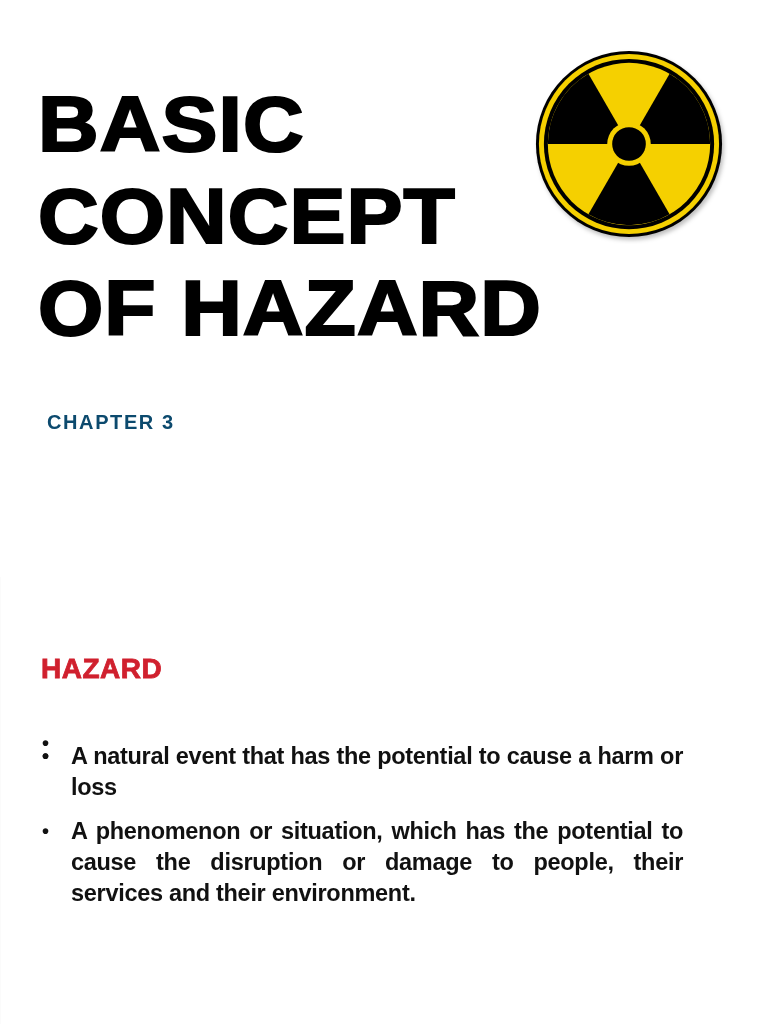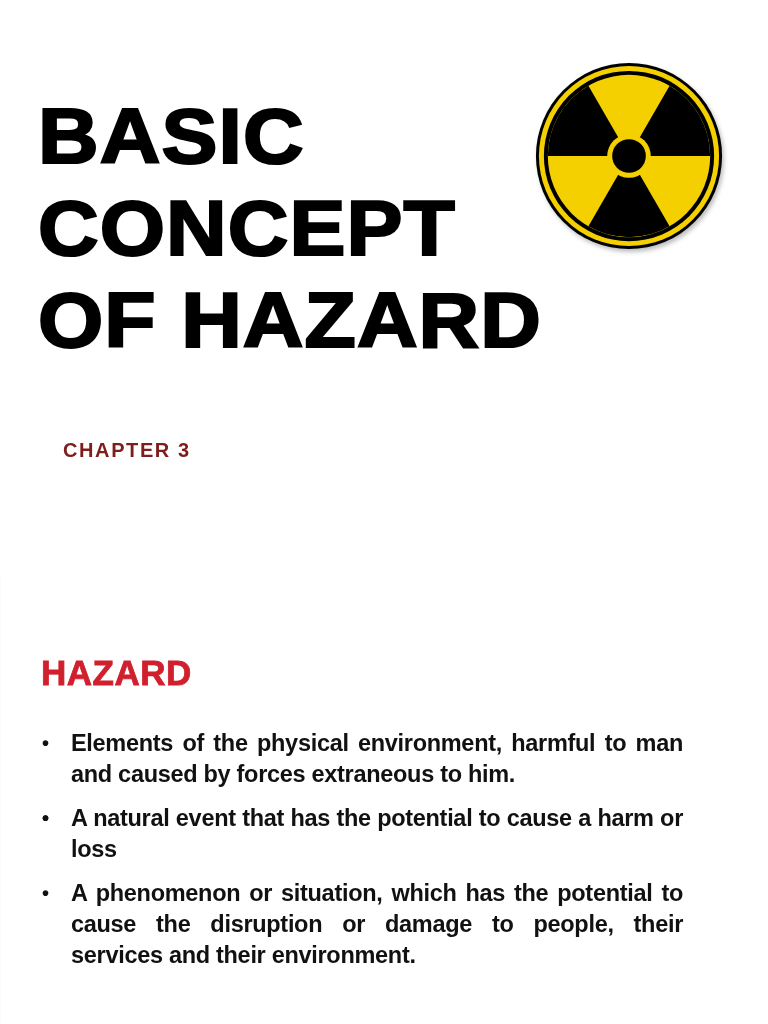--- a/index.html
+++ b/index.html
@@ -3,21 +3,21 @@
   <meta charset="utf-8">
   <style>
     html, body { margin: 0; padding: 0; }
     body {
       width: 768px; height: 1024px; overflow: hidden;
       background: #ffffff;
       position: relative;
       font-family: "Liberation Sans", sans-serif;
     }
     .slide { position: absolute; left: 0; width: 768px; background: #fff; }
-    .slide-1 { top: 16px; height: 577px; border-right: 1px solid #fbfbfb; }
+    .slide-1 { top: 4px; height: 577px; border-right: 1px solid #fbfbfb; }
     .slide-2 { top: 577px; height: 447px; border-left: 1px solid #fbfbfb; }
 
     .title {
       position: absolute; left: 38px; top: 74px;
       margin: 0;
       font-family: "Liberation Sans", sans-serif;
       font-weight: bold;
       font-size: 77px;
       line-height: 92px;
       color: #000;
@@ -26,29 +26,29 @@
       transform-origin: left top;
       -webkit-text-stroke: 2.2px #000;
     }
     .title span { display: block; }
 
     .hazard-symbol { position: absolute; left: 530px; top: 44px; width: 198px; height: 196px; }
 
     .subtitle {
       position: absolute; left: 47px;
       font-weight: bold; font-size: 20px;
-      color: #7f1d1d; letter-spacing: 1.6px;
-      margin: 16px;
+      color: #0c4a6e; letter-spacing: 1.6px;
+      margin: 0;
     }
     .chapter { top: 407px; }
     .course { top: 444px; letter-spacing: 1.75px; }
 
     .section-heading {
       position: absolute; left: 41px; top: 653px; margin: 0;
-      font-weight: bold; font-size: 35px; color: #d0202e;
+      font-weight: bold; font-size: 28px; color: #d0202e;
       letter-spacing: 0.5px;
       -webkit-text-stroke: 0.8px #d0202e;
     }
 
     .bullets {
       position: absolute; left: 40px; top: 728px; width: 643px;
       margin: 0; padding: 0; list-style: none;
     }
     .bullet {
       position: relative; padding-left: 31px;
@@ -95,21 +95,20 @@
 </section>
 
 <section class="slide slide-2">
 </section>
 
 <h2 class="section-heading">HAZARD</h2>
 
 <ul class="bullets">
   <li class="bullet">
     <span class="dot">•</span>
-    <span>Elements of the physical environment, harmful to man and caused by forces extraneous to him.</span>
   </li>
   <li class="bullet">
     <span class="dot">•</span>
   </li>
   <li class="bullet">
     <span class="dot">•</span>
     <span>A natural event that has the potential to cause a harm or loss</span>
   </li>
   <li class="bullet">
     <span class="dot">•</span>

